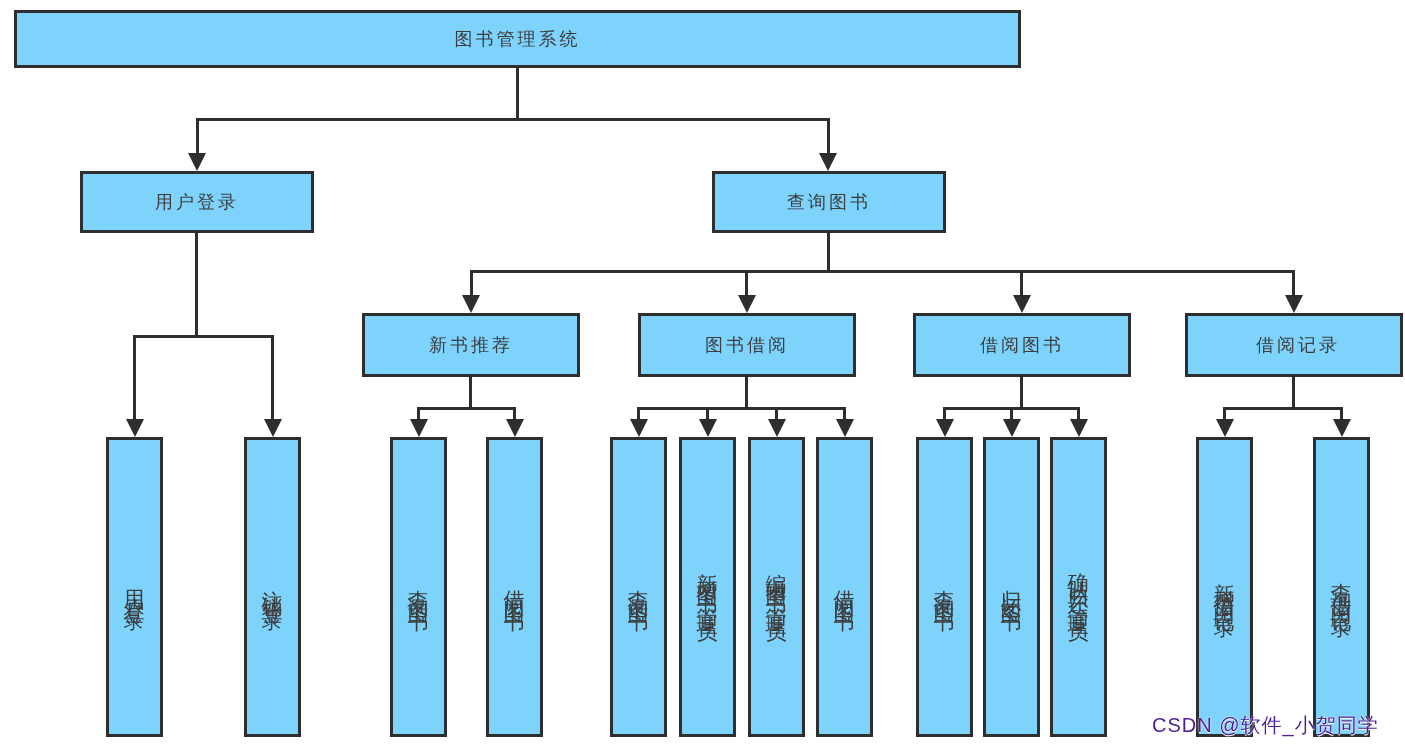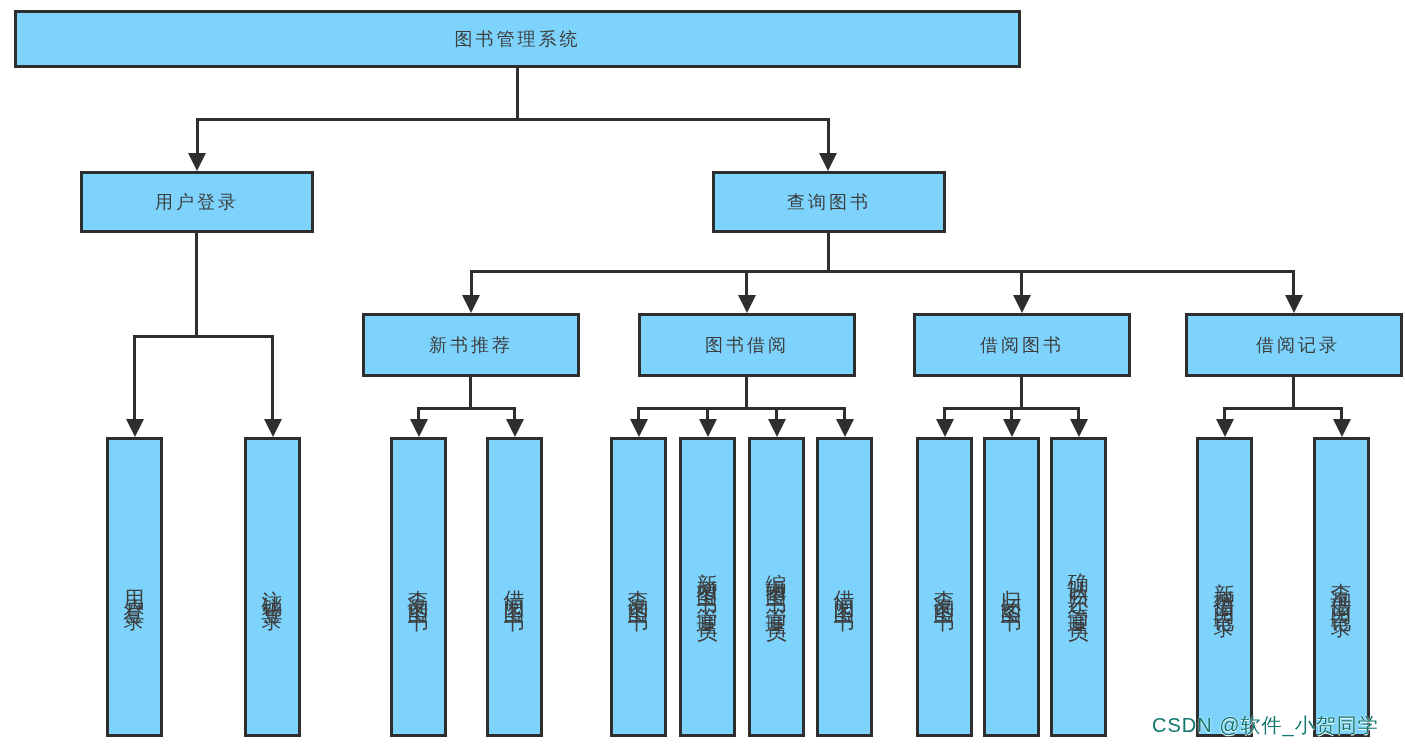--- a/index.html
+++ b/index.html
@@ -20,21 +20,21 @@
   .stem, .bar { position:absolute; background:#2e2e2e; }
   .stem { width:3px; }
   .bar { height:3px; }
   .head {
     position:absolute; width:0; height:0;
     border-left:9px solid transparent; border-right:9px solid transparent;
     border-top:18px solid #2e2e2e;
   }
   .watermark {
     position:absolute; left:1152px; top:712px; z-index:5;
-    font-size:20px; letter-spacing:1px; color:#0f766e;
+    font-size:20px; letter-spacing:1px; color:#4c1d95;
     text-shadow:0 1px 0 #ffffff, 0 0 2px #ffffff;
     white-space:nowrap;
   }
 </style>
 </head>
 <body>
 
 <div id="canvas">
 
   <div class="box" style="left:14px; top:10px; width:1007px; height:58px;">图书管理系统</div>

